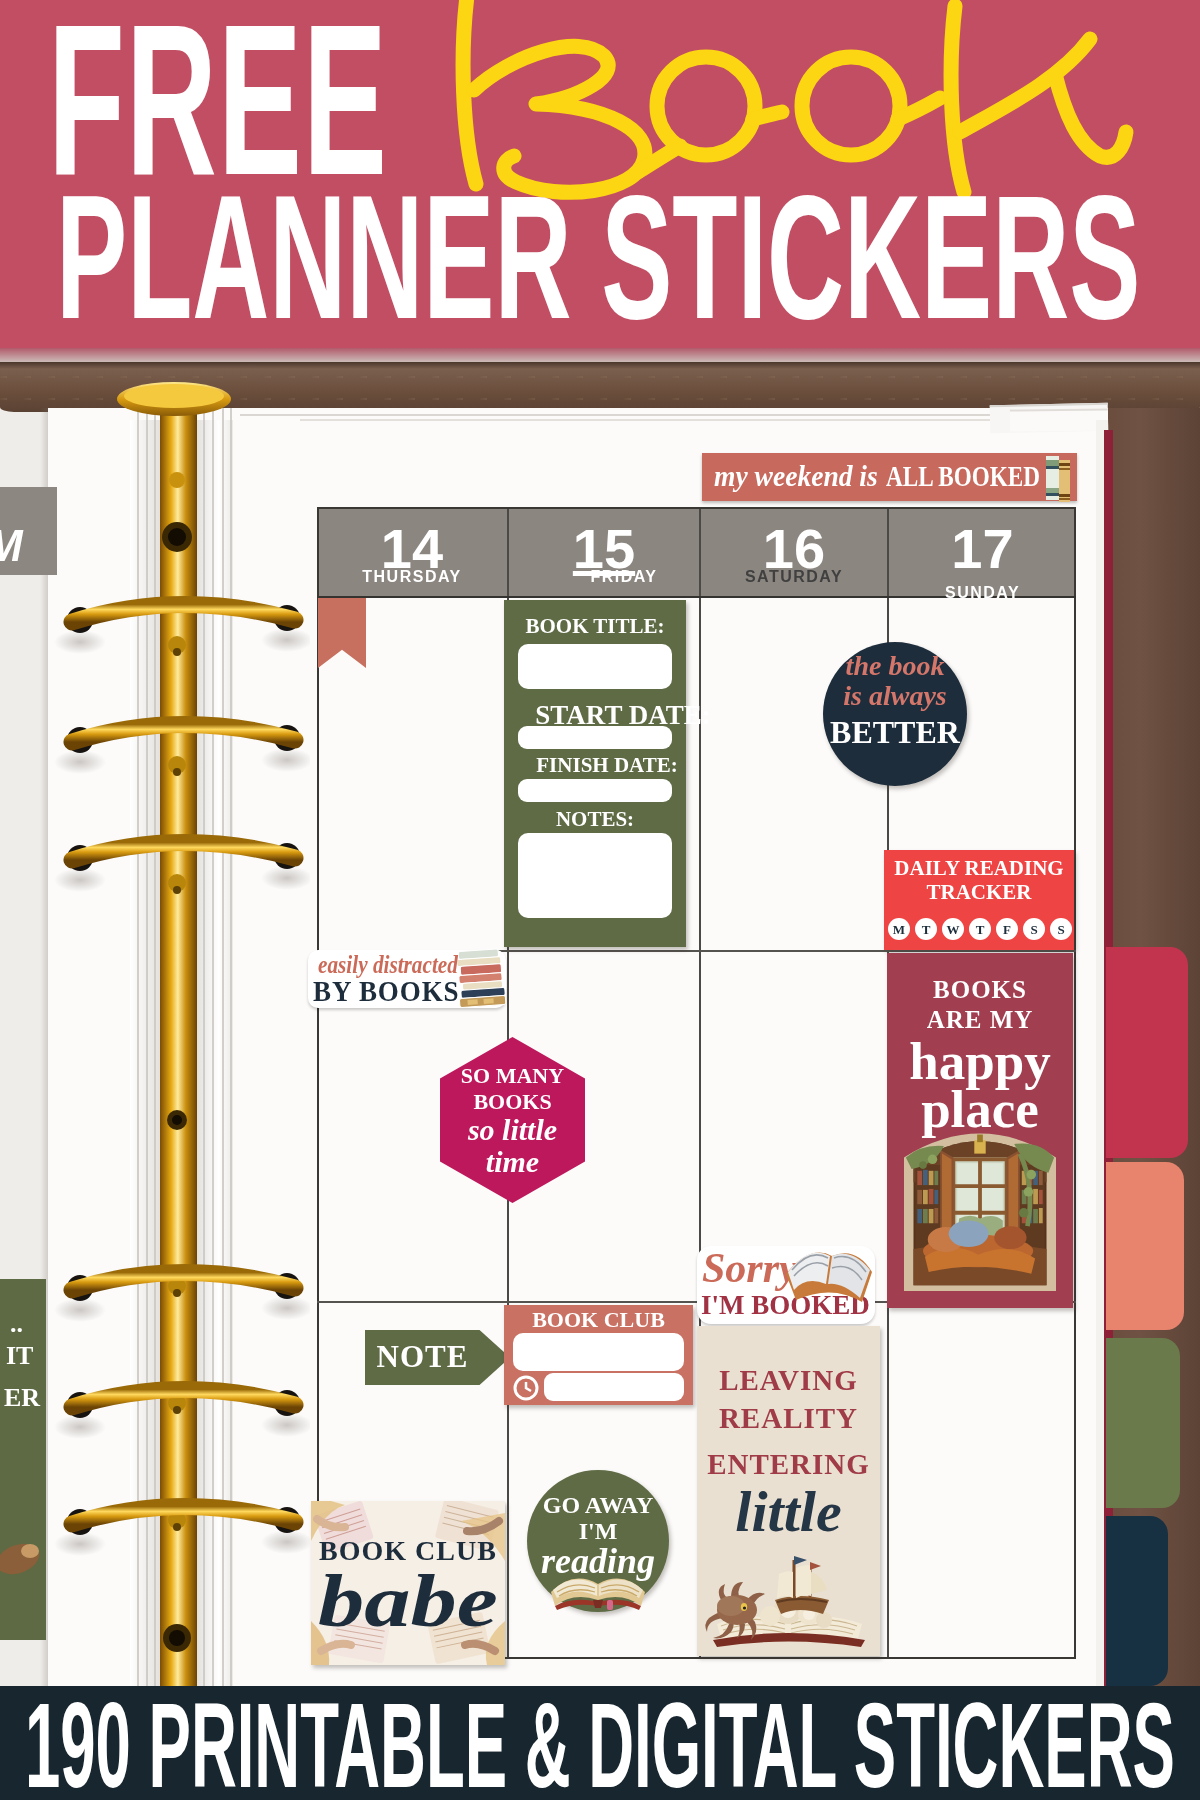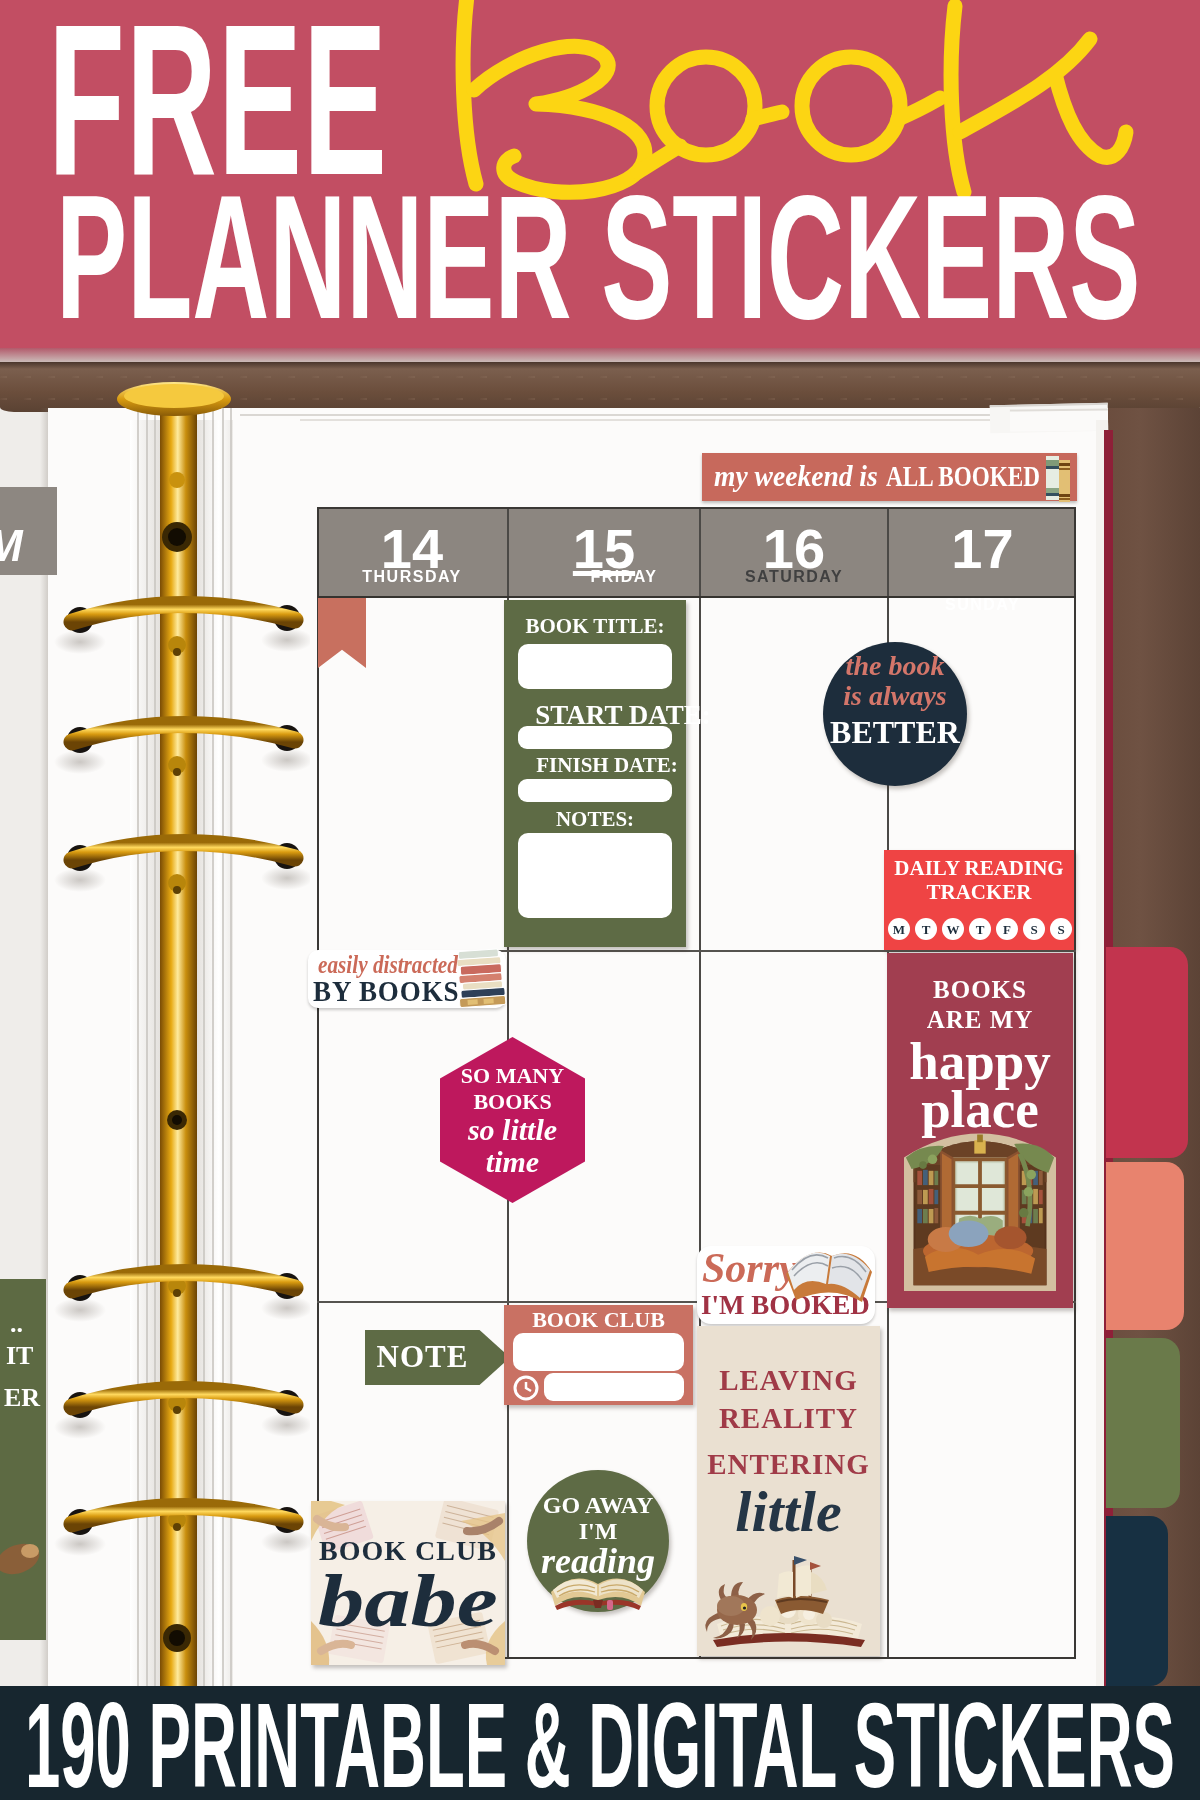--- a/index.html
+++ b/index.html
@@ -88,21 +88,21 @@
 <div class="abs" style="left:317px;top:516px;width:190px;text-align:center;color:#fff;font-weight:bold;font-size:56px;">14</div>
 <div class="abs" style="left:317px;top:568px;width:190px;text-align:center;color:#fff;font-weight:bold;font-size:16px;letter-spacing:1.5px;">THURSDAY</div>
 
 <div class="abs" style="left:509px;top:516px;width:190px;text-align:center;color:#fff;font-weight:bold;font-size:56px;text-decoration:underline;">15</div>
 <div class="abs" style="left:509px;top:568px;width:230px;text-align:center;color:#fff;font-weight:bold;font-size:16px;letter-spacing:1.5px;">FRIDAY</div>
 
 <div class="abs" style="left:701px;top:516px;width:186px;text-align:center;color:#fff;font-weight:bold;font-size:56px;">16</div>
 <div class="abs" style="left:701px;top:568px;width:186px;text-align:center;color:#404040;font-weight:bold;font-size:16px;letter-spacing:1.5px;">SATURDAY</div>
 
 <div class="abs" style="left:889px;top:516px;width:187px;text-align:center;color:#fff;font-weight:bold;font-size:56px;">17</div>
-<div class="abs" style="left:889px;top:596px;width:187px;text-align:center;color:#fff;font-weight:bold;font-size:16px;letter-spacing:1.5px;">SUNDAY</div>
+<div class="abs" style="left:889px;top:584px;width:187px;text-align:center;color:#fff;font-weight:bold;font-size:16px;letter-spacing:1.5px;">SUNDAY</div>
 
 <div class="abs" style="left:702px;top:453px;width:375px;height:48px;background:#c7695c;box-shadow:0 2px 3px rgba(0,0,0,.25);"></div>
 <div class="script abs" style="left:714px;top:460px;font-size:29px;color:#fff;transform:scaleX(0.95);transform-origin:0 0;white-space:nowrap;">my weekend is</div>
 <div class="slab abs" style="left:886px;top:460px;font-size:29px;color:#fff;transform:scaleX(0.80);transform-origin:0 0;white-space:nowrap;">ALL BOOKED</div>
 <svg class="abs" style="left:1045px;top:454px;" width="26" height="48">
   <rect x="1" y="2" width="13" height="44" fill="#e6ede2"></rect>
   <rect x="1" y="6" width="13" height="6" fill="#7f9b78"></rect>
   <rect x="1" y="34" width="13" height="5" fill="#8aa583"></rect>
   <rect x="1" y="12" width="13" height="3" fill="#33505e"></rect>
   <rect x="1" y="39" width="13" height="3" fill="#33505e"></rect>

